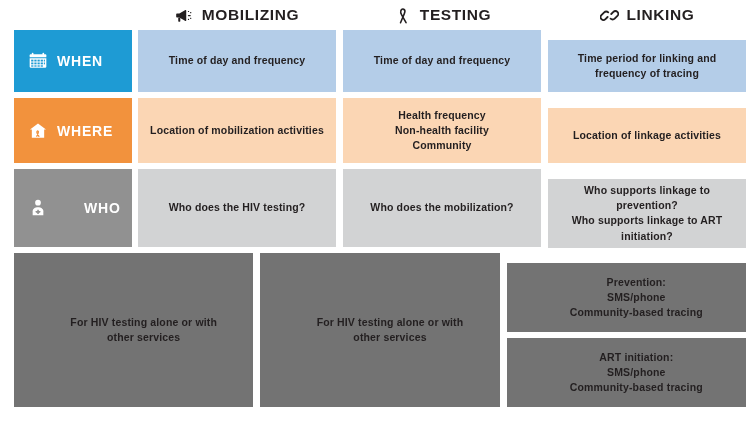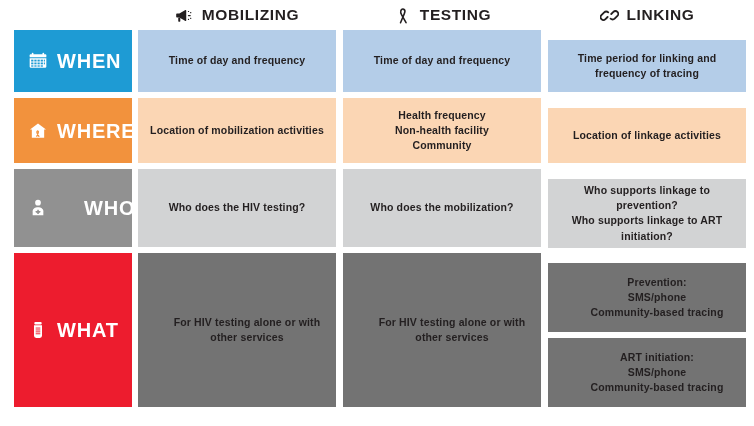--- a/index.html
+++ b/index.html
@@ -74,21 +74,21 @@
     margin-right: 6px;
     display: flex;
     align-items: center;
     justify-content: flex-start;
     padding-left: 14px;
     box-sizing: border-box;
     gap: 9px;
   }
   .row-label-text {
     color: #ffffff;
-    font-size: 20px;
+    font-size: 14px;
     font-weight: 700;
     letter-spacing: 0.8px;
     line-height: 1;
   }
   .row-icon {
     display: inline-flex;
     align-items: center;
     justify-content: center;
     width: 20px;
     height: 20px;
@@ -295,35 +295,20 @@
       <div class="cell bg-who-cell">
         <span class="cell-line">Who supports linkage to</span>
         <span class="cell-line">prevention?</span>
         <span class="cell-line">Who supports linkage to ART</span>
         <span class="cell-line">initiation?</span>
       </div>
     </div>
   </div>
 
   <div class="grid-row r-what">
-    <div class="row-label bg-what-label">
-      <span class="row-icon">
-        <svg viewBox="0 0 24 24" width="20" height="20" fill="currentColor" aria-hidden="true">
-          <rect x="7.6" y="2.4" width="8.8" height="3" rx="1.2"></rect>
-          <path d="M7.2 6.4h9.6v12.5a2.6 2.6 0 0 1-2.6 2.6H9.8a2.6 2.6 0 0 1-2.6-2.6V6.4z"></path>
-          <g fill="#ed1c2e">
-            <rect x="9.2" y="9.1" width="5.6" height="1.1"></rect>
-            <rect x="9.2" y="11.4" width="5.6" height="1.1"></rect>
-            <rect x="9.2" y="13.7" width="5.6" height="1.1"></rect>
-            <rect x="9.2" y="16" width="5.6" height="1.1"></rect>
-          </g>
-        </svg>
-      </span>
-      <span class="row-label-text">WHAT</span>
-    </div>
 
     <div class="cell-col">
       <div class="cell bg-what-cell">
         <span class="cell-line">For HIV testing alone or with</span>
         <span class="cell-line">other services</span>
       </div>
     </div>
 
     <div class="cell-col">
       <div class="cell bg-what-cell">

